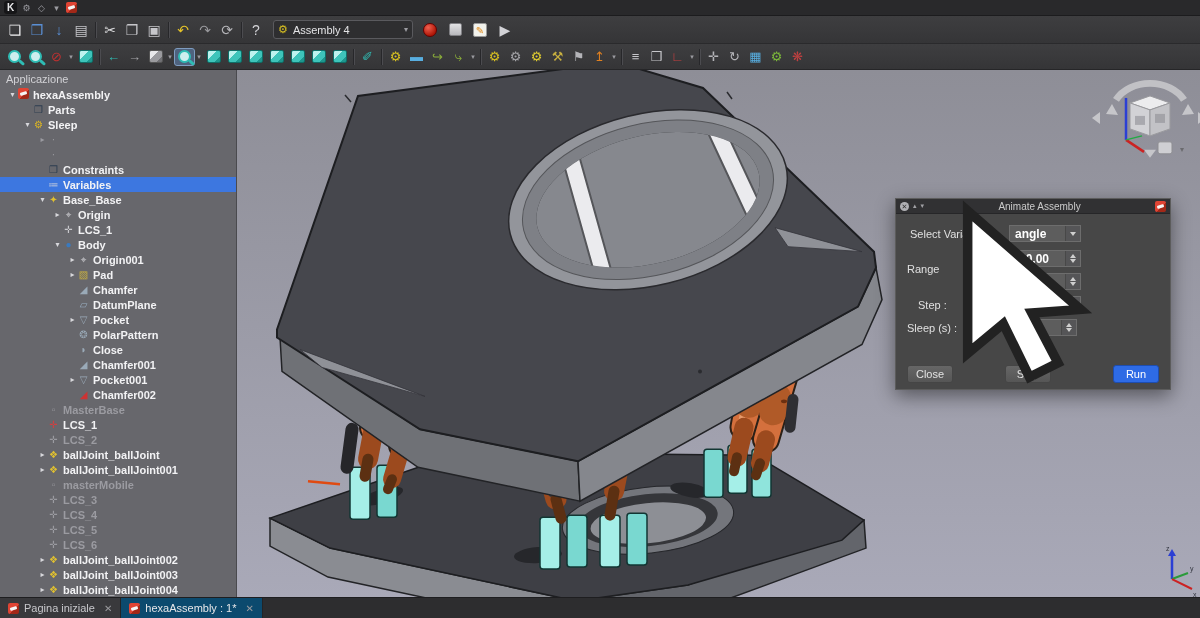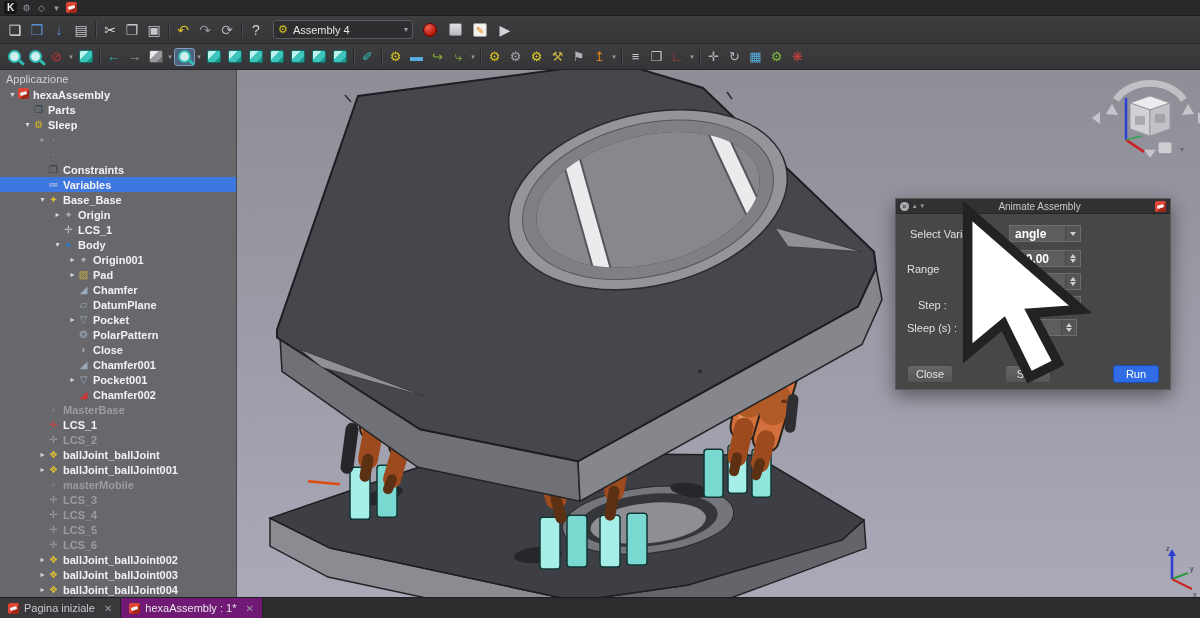--- a/index.html
+++ b/index.html
@@ -89,21 +89,21 @@
     border:1px solid #454545; border-radius:3px; color:#e2e2e2; font-size:11px;
     display:flex; align-items:center; justify-content:center; }
   .dlg-btn.run { background:var(--run,#2e6be5); color:#fff; border-color:#1d4db0; }
   .cursor-ptr { position:absolute; left:250px; top:164px; width:13px; height:16px; z-index:5; }
 
   
   .tabbar { position:absolute; left:0; top:597px; width:100%; height:21px; background:#2d2d2f;
     display:flex; align-items:flex-end; border-top:1px solid #1e1e20; }
   .tab { height:20px; display:flex; align-items:center; gap:5px; padding:0 8px;
     background:#39393c; border-right:1px solid #242426; font-size:11px; color:#c8c8cc; }
-  .tab.active { background:#701a75; color:#e6e6e8; }
+  .tab.active { background:#0c4a6e; color:#e6e6e8; }
   .tab .x { color:#9a9a9e; font-size:10px; padding-left:4px; }
 </style>
 </head>
 <body>
 
 <div id="app">
 
   <div class="menubar">
     <span class="klogo">K</span>
     <span class="sysicon">⚙</span>

